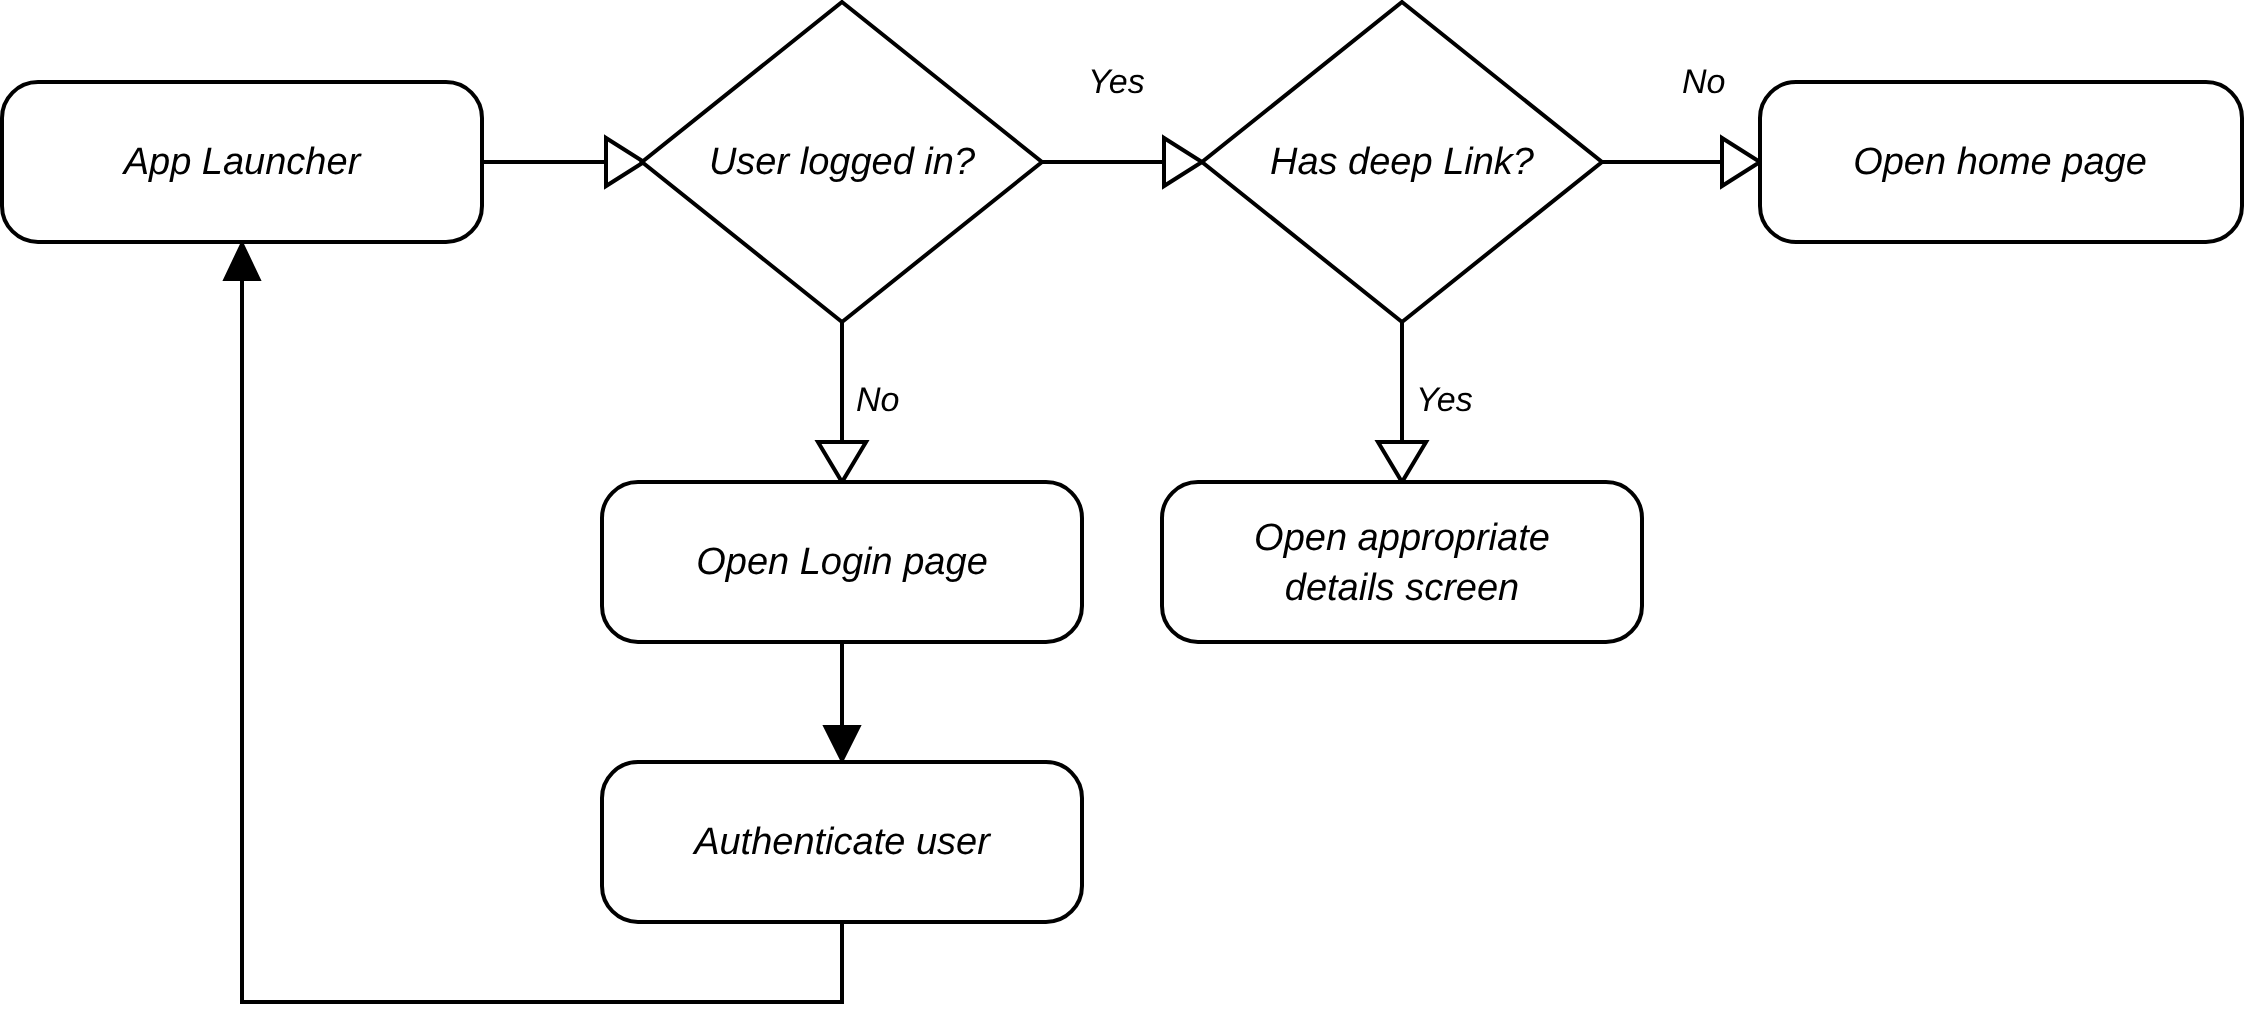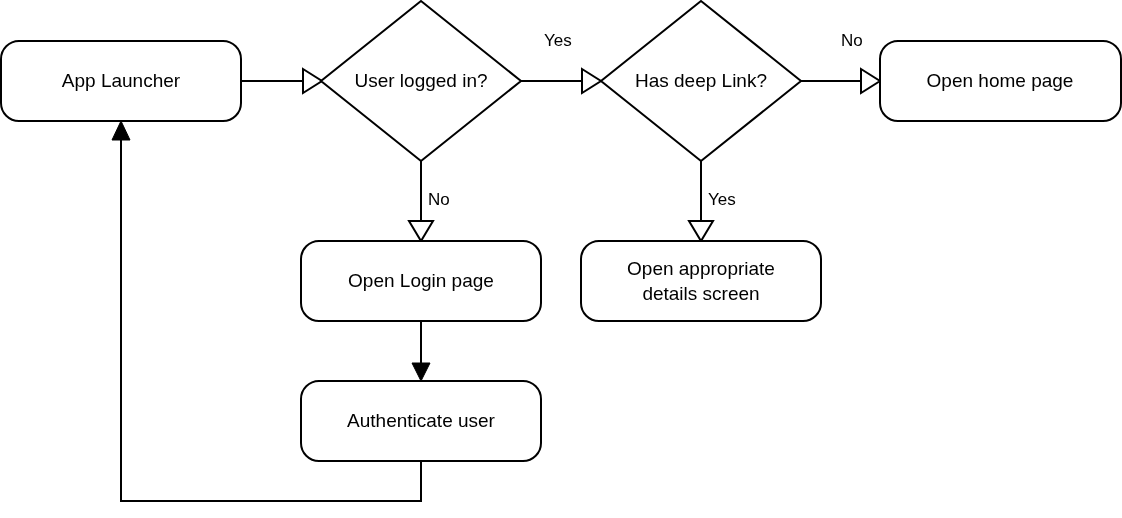--- a/index.html
+++ b/index.html
@@ -10,20 +10,21 @@
   }
   body {
     font-family: "Liberation Sans", sans-serif;
   }
   #canvas {
     position: relative;
     width: 1122px;
     height: 518px;
     background: #ffffff;
     overflow: hidden;
+    font-style: italic;
   }
   #flow-svg {
     position: absolute;
     left: 0;
     top: 0;
     width: 1122px;
     height: 518px;
   }
   .node-shape {
     fill: #ffffff;

